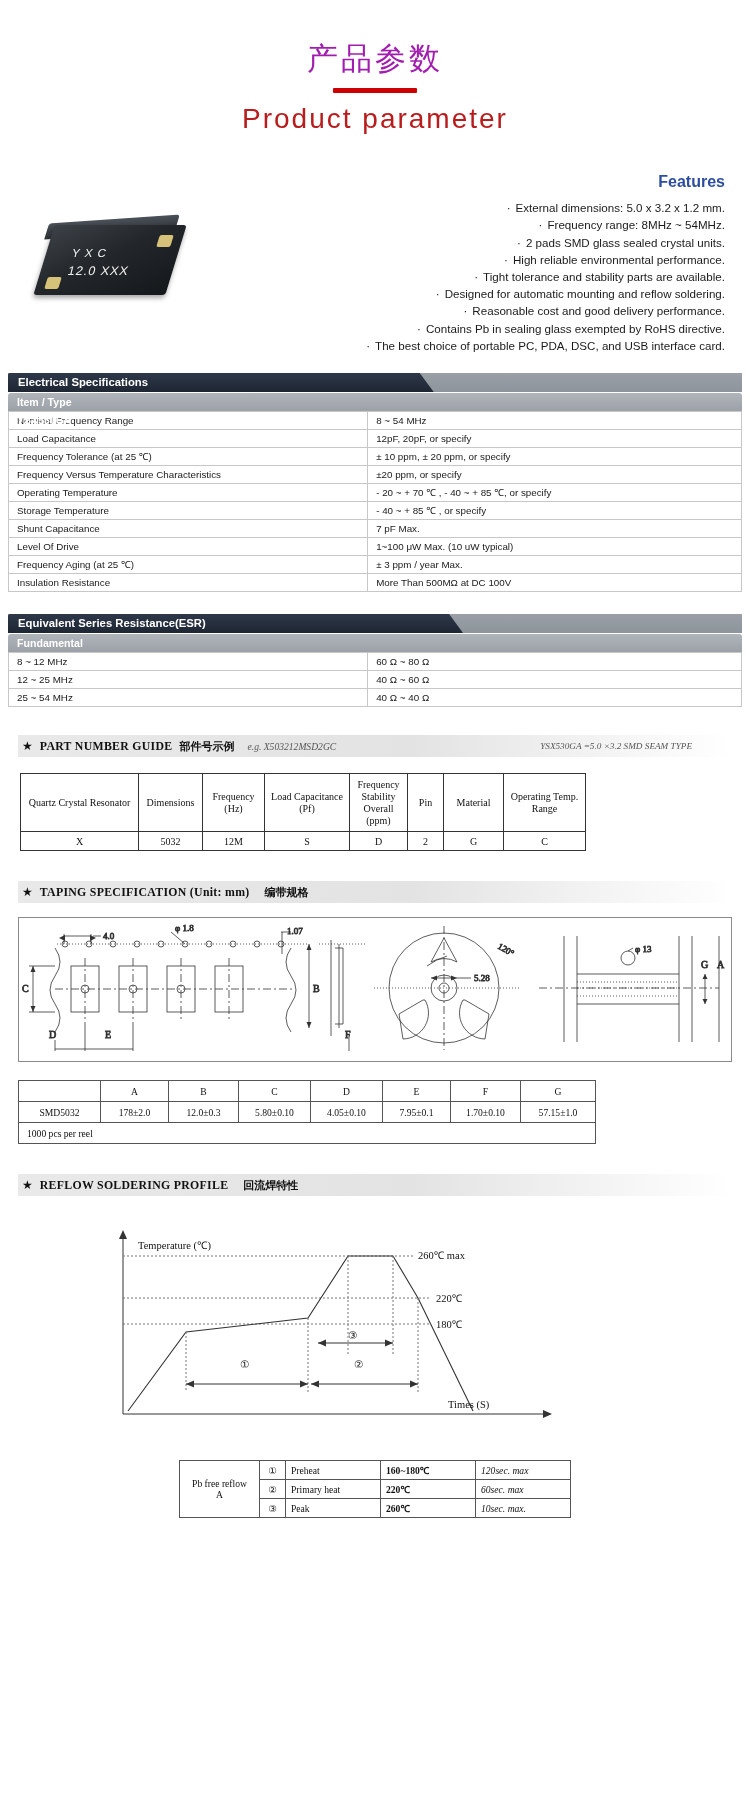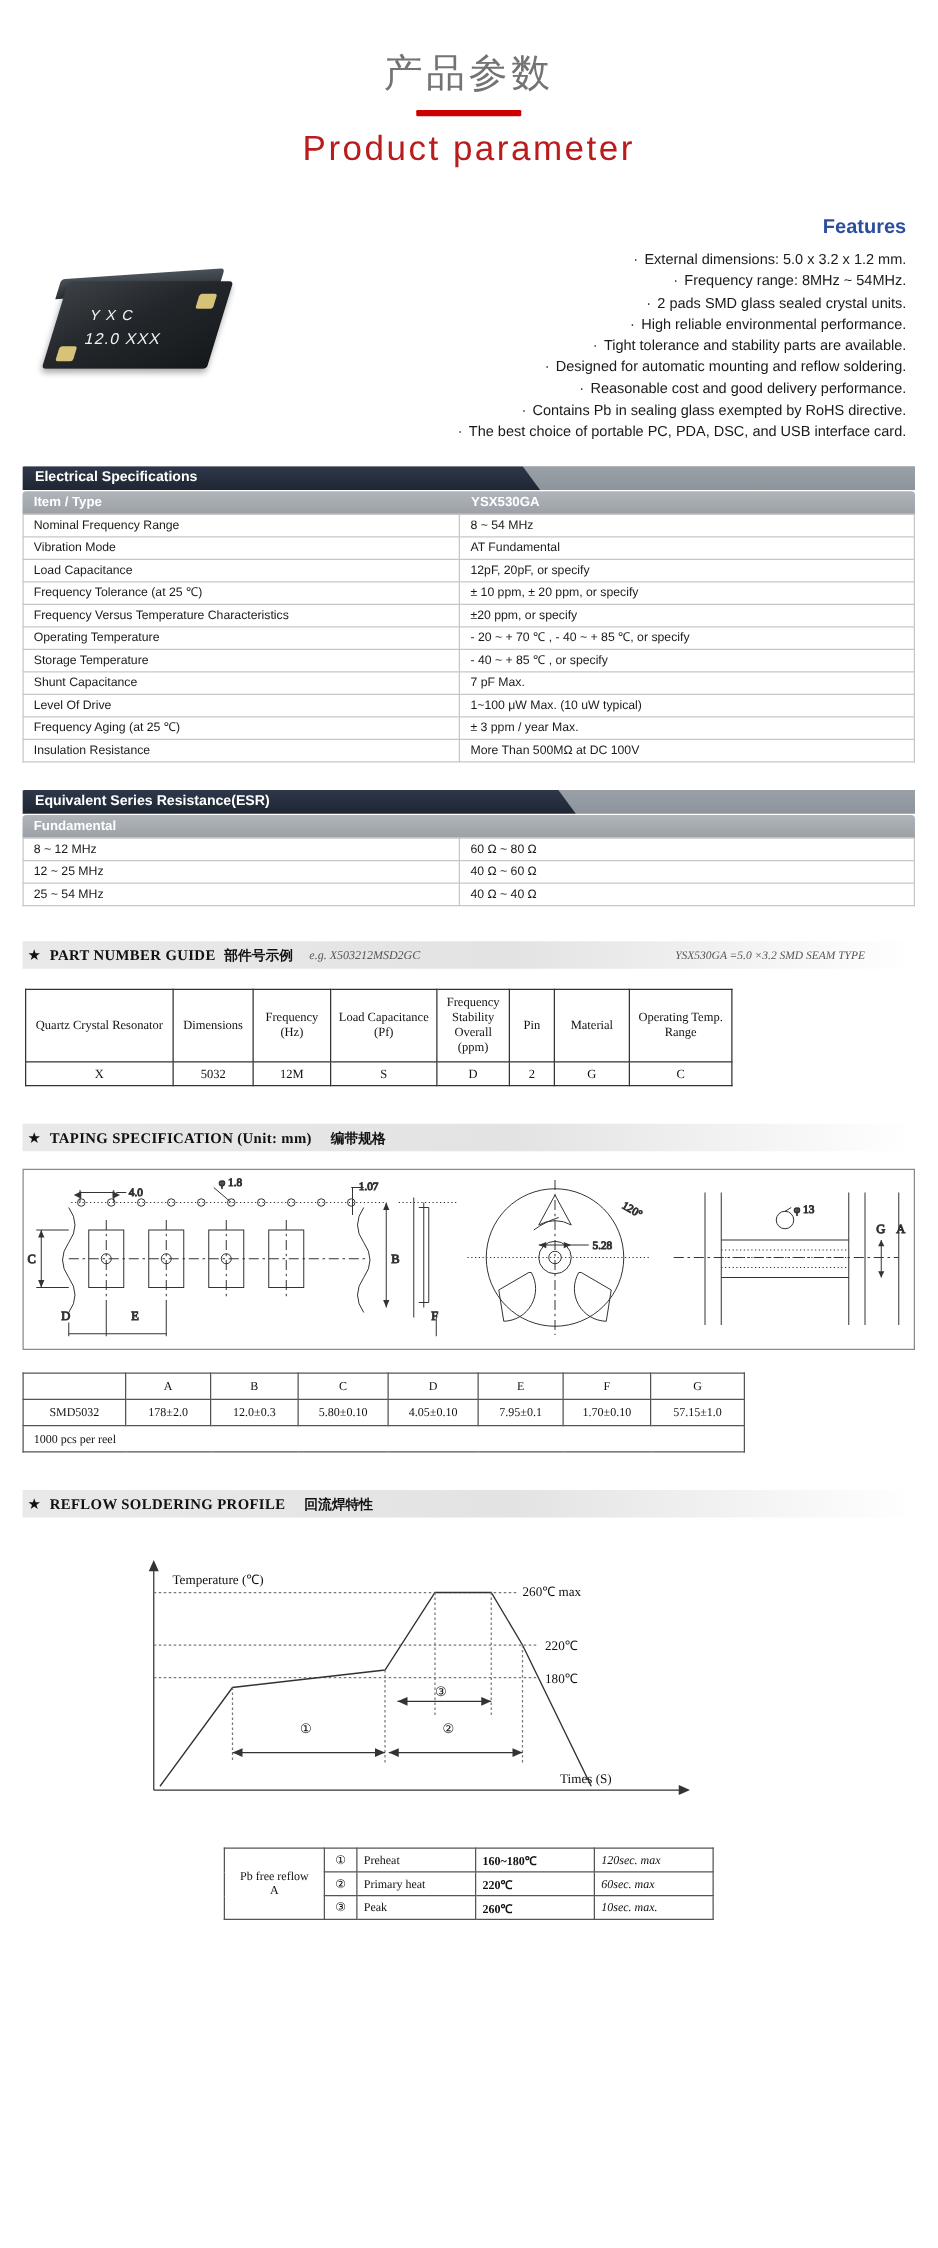--- a/index.html
+++ b/index.html
@@ -6,21 +6,21 @@
   html, body { margin:0; padding:0; }
   body {
     width:750px; background:#ffffff;
     font-family:"Liberation Sans", sans-serif;
     color:#1a1a1a; -webkit-font-smoothing:antialiased;
   }
   .page { width:750px; position:relative; padding-bottom:30px; }
 
   
   .title-block { text-align:center; padding-top:42px; }
-  .title-cn { font-size:31px; color:#737373; letter-spacing:3px; font-weight:400; line-height:1.1; }
+  .title-cn { font-size:31px; color:#a21caf; letter-spacing:3px; font-weight:400; line-height:1.1; }
   .title-rule { width:84px; height:5px; background:#cc0000; margin:12px auto 10px; border-radius:1px; }
   .title-en { font-size:28px; color:#b91c1c; letter-spacing:2px; font-weight:400; }
 
   
   .features-wrap { position:relative; margin-top:38px; height:200px; }
   .chip { position:absolute; left:30px; top:42px; width:160px; height:92px; }
   .chip-body {
     position:absolute; left:14px; top:10px; width:132px; height:70px;
     background:linear-gradient(150deg,#3c4147 0%, #23272b 45%, #15181b 100%);
     transform: skewX(-17deg) ;
@@ -39,41 +39,41 @@
   .chip-pad.p1 { left:16px; top:62px; transform:skewX(-17deg); }
   .chip-pad.p2 { left:128px; top:20px; transform:skewX(-17deg); }
 
   .features { position:absolute; left:205px; top:0; width:520px;text-align:right; }
   .features h2 { margin:0 0 8px 0; font-size:16px; color:#2d4e9e; font-weight:600; }
   .features ul { list-style:none; margin:0; padding:0 0 0 10px; }
   .features li { font-size:11.6px; line-height:17.2px; color:#1a1a1a; white-space:nowrap; }
   .features li::before { content:"\00B7"; padding-right:5px; color:#1a1a1a; }
 
   
-  .sec { margin:0 18px; }
+  .sec { margin:0 8px; }
   .banner-row { position:relative; display:block; }
   .banner-bg {
     position:absolute; left:0; top:0; width:100%; height:19px;
     background:linear-gradient(180deg,#9aa0a6,#8d949b);
   }
   .banner-dark {
     position:absolute; left:0; top:0; height:19px; width:58%;
     background:linear-gradient(180deg,#2e3849,#1e2633);
     clip-path: polygon(0 0, calc(100% - 14px) 0, 100% 100%, 0% 100%);
     border-radius:2px 0 0 0;
   }
   .banner-text { position:relative; z-index:2; color:#fff; font-size:11.3px; font-weight:700; line-height:19px; padding-left:10px; }
 
   .subhead-row { position:relative; height:18px; margin-top:1px; }
   .subhead-bg {
     position:absolute; inset:0;
     background:linear-gradient(180deg,#b0b5ba,#9ba1a7);
     border-radius:3px 3px 0 0;
   }
-  .subhead-cells { position:relative; z-index:2; display:flex; height:18px; }
+  .subhead-cells { position:relative; z-index:2; display:flex; height:18px;flex-direction:column; }
   .subhead-cells .c { font-size:10.6px; font-weight:700; color:#ffffff; line-height:18px; padding-left:9px; }
 
   table.spec { width:100%; border-collapse:collapse; table-layout:fixed; }
   table.spec td {
     border:1px solid #c7c7c7; font-size:9.8px; color:#1a1a1a;
     padding:3px 8px; height:17px; line-height:11px; background:#fff;
   }
   table.spec td.k { width:49%; }
 
   
@@ -175,24 +175,20 @@
       <div class="subhead-cells">
         <div class="c" style="width:49%">Item / Type</div>
         <div class="c" style="width:51%">YSX530GA</div>
       </div>
     </div>
     <table class="spec">
       <tbody id="electrical-body">
           <tr>
             <td class="k">Nominal  Frequency Range</td>
             <td>8  ~ 54 MHz</td>
-          </tr>
-          <tr>
-            <td class="k">Vibration  Mode</td>
-            <td>AT Fundamental</td>
           </tr>
           <tr>
             <td class="k">Load Capacitance</td>
             <td>12pF, 20pF, or specify</td>
           </tr>
           <tr>
             <td class="k">Frequency Tolerance (at 25 ℃)</td>
             <td>± 10 ppm, ± 20 ppm, or specify</td>
           </tr>
           <tr>

